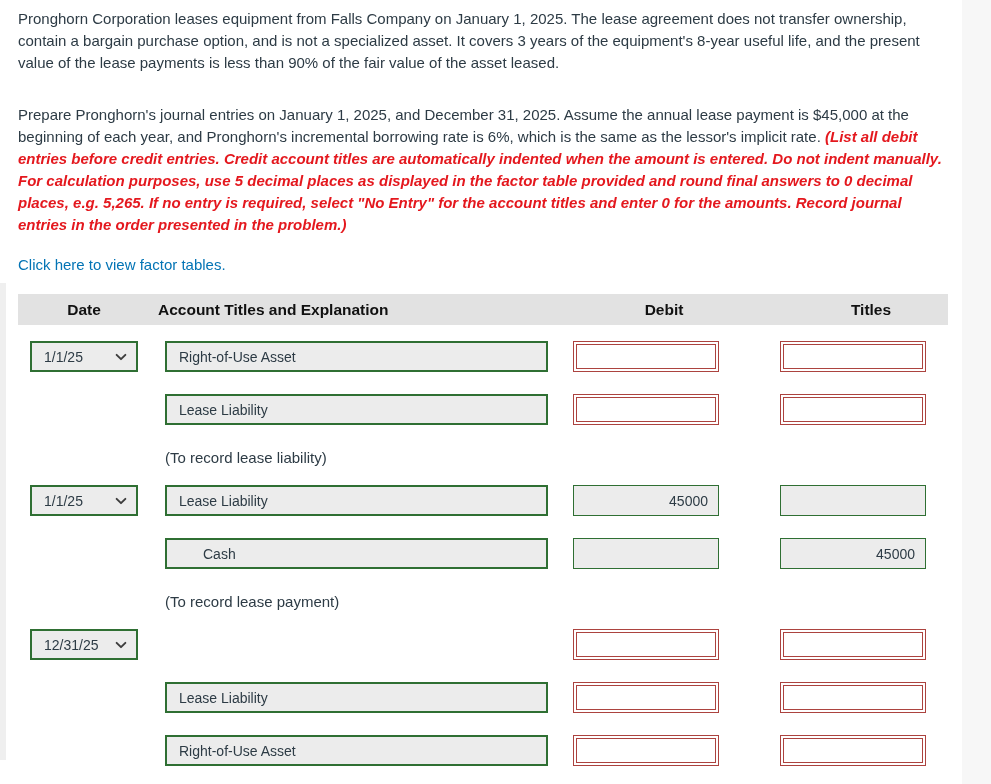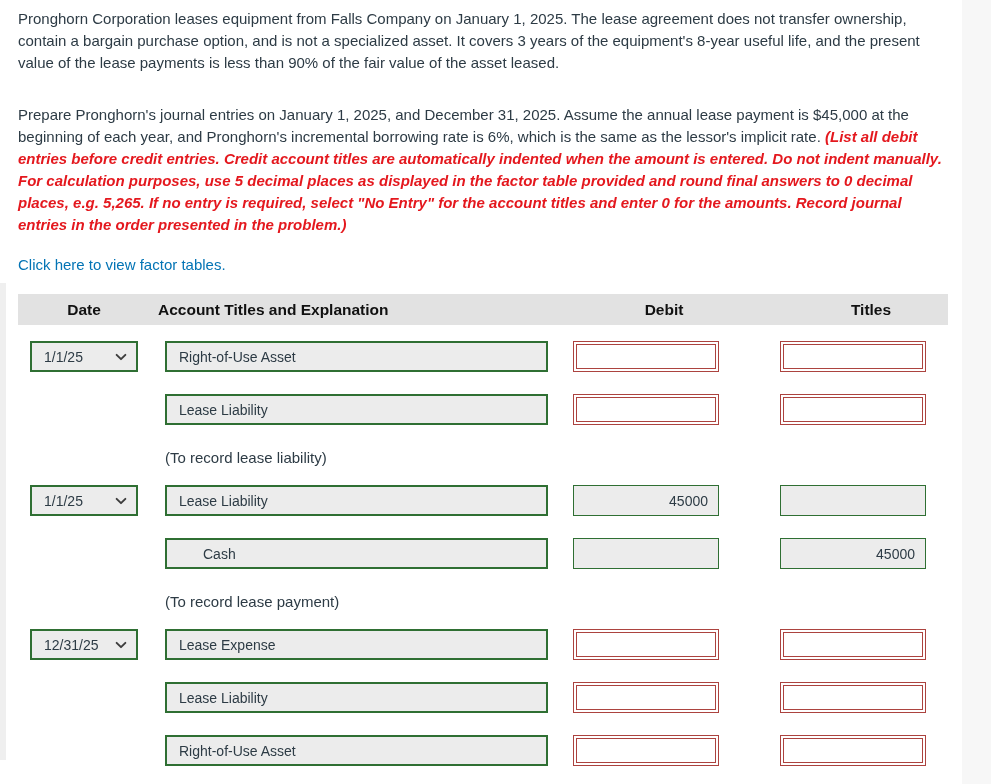--- a/index.html
+++ b/index.html
@@ -156,21 +156,20 @@
 
     <div class="row">
       <div class="dateselect">
         <span>12/31/25</span>
         <span class="chev">
             <svg width="14" height="14" viewBox="0 0 16 16">
               <path d="M3 5.5 L8 10.5 L13 5.5" fill="none" stroke="#3d3d3d" stroke-width="2.2" stroke-linecap="round" stroke-linejoin="round"></path>
             </svg>
           </span>
       </div>
-      <input class="acct" value="Lease Expense" style="">
       <div class="amt debit error">
         <input value="" style="">
       </div>
       <div class="amt credit error">
         <input value="" style="">
       </div>
     </div>
 
     <div class="row">
       <input class="acct" value="Lease Liability" style="">

